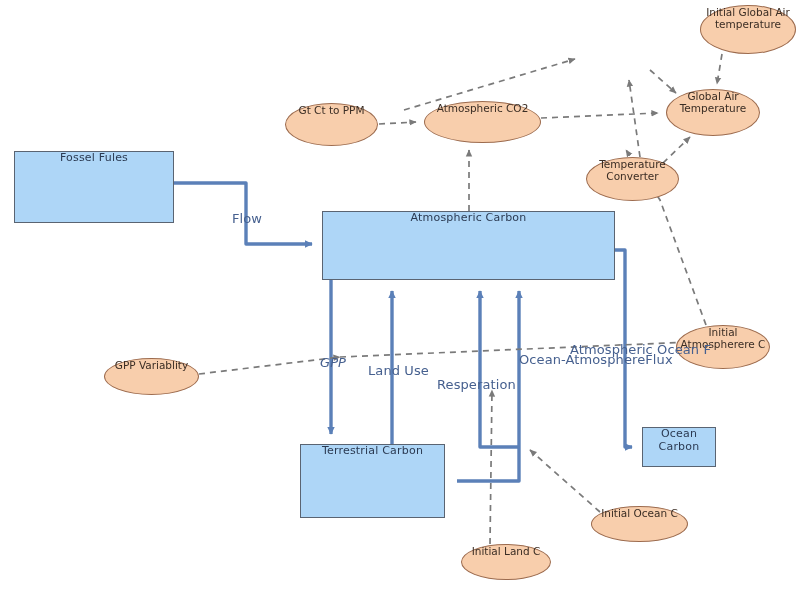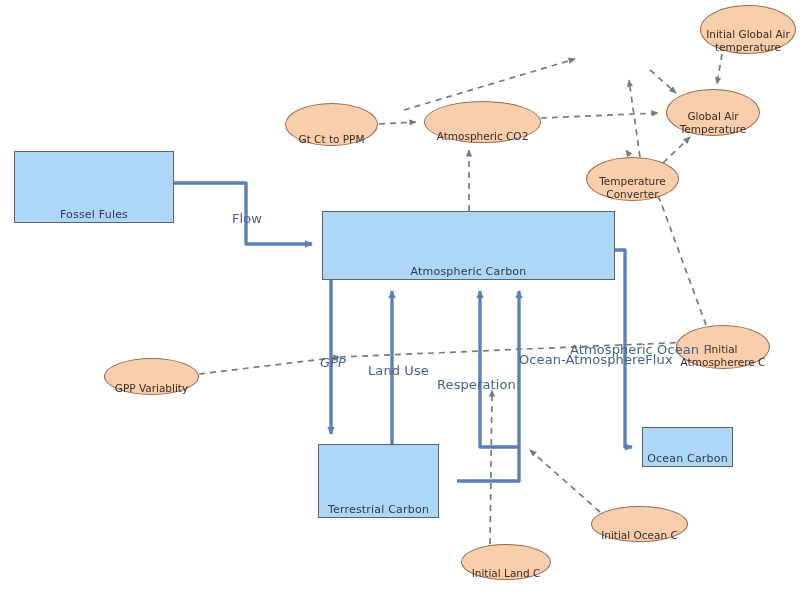--- a/index.html
+++ b/index.html
@@ -4,21 +4,21 @@
 <style>
   html,body{margin:0;padding:0;background:#ffffff;}
   body{
     font-family:"DejaVu Sans","Liberation Sans",sans-serif;
     width:800px;height:592px;overflow:hidden;position:relative;
   }
   #canvas{position:relative;width:800px;height:592px;background:#ffffff;}
   #wire{position:absolute;left:0;top:0;width:800px;height:592px;}
 
   .node{position:absolute;box-sizing:border-box;display:flex;
-        align-items:flex-end;justify-content:center;text-align:center;}
+        align-items:flex-start;justify-content:center;text-align:center;}
 
   .stock{
     background:#aed6f7;border:1px solid #5a6472;
     color:#2b3a52;font-size:11px;letter-spacing:.2px;
   }
   .stock span{display:block;padding:0 4px;line-height:1.15;}
 
   .aux{
     background:#f8ceac;border:1px solid #9c6b4e;border-radius:50%;
     color:#3a2d24;font-size:10.5px;line-height:1.18;
@@ -94,25 +94,25 @@
   </svg>
 
   <div class="node stock" style="left:322px;top:211px;width:293px;height:69px;">
     <span>Atmospheric Carbon</span>
   </div>
 
   <div class="node stock" style="left:14px;top:151px;width:160px;height:72px;">
     <span>Fossel Fules</span>
   </div>
 
-  <div class="node stock" style="left:318px;top:444px;width:121px;height:74px;">
+  <div class="node stock" style="left:300px;top:444px;width:145px;height:74px;">
     <span>Terrestrial Carbon</span>
   </div>
 
-  <div class="node stock" style="left:642px;top:427px;width:91px;height:40px;">
+  <div class="node stock" style="left:642px;top:427px;width:74px;height:40px;">
     <span>Ocean Carbon</span>
   </div>
 
   <div class="node aux" style="left:285px;top:103px;width:93px;height:43px;">
     <span>Gt Ct to PPM</span>
   </div>
 
   <div class="node aux" style="left:424px;top:101px;width:117px;height:42px;">
     <span>Atmospheric CO2</span>
   </div>

